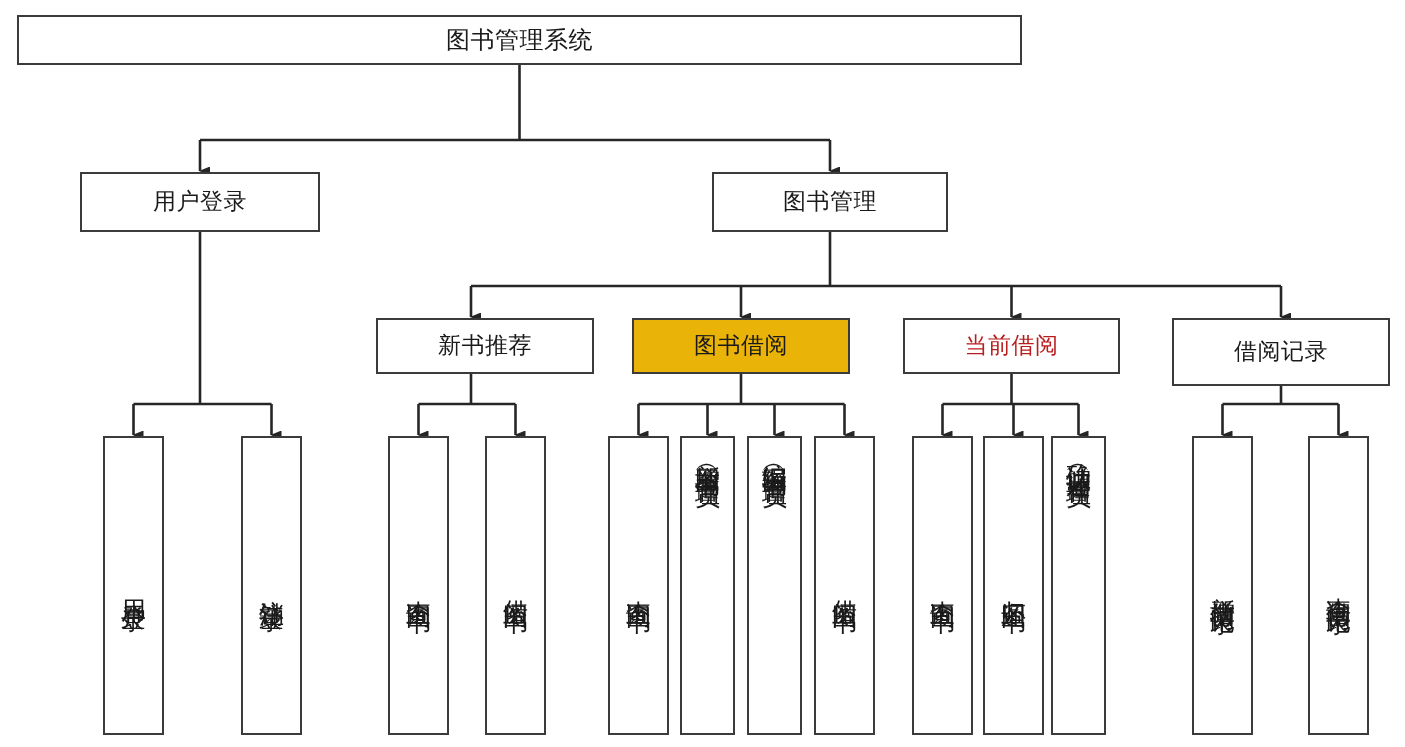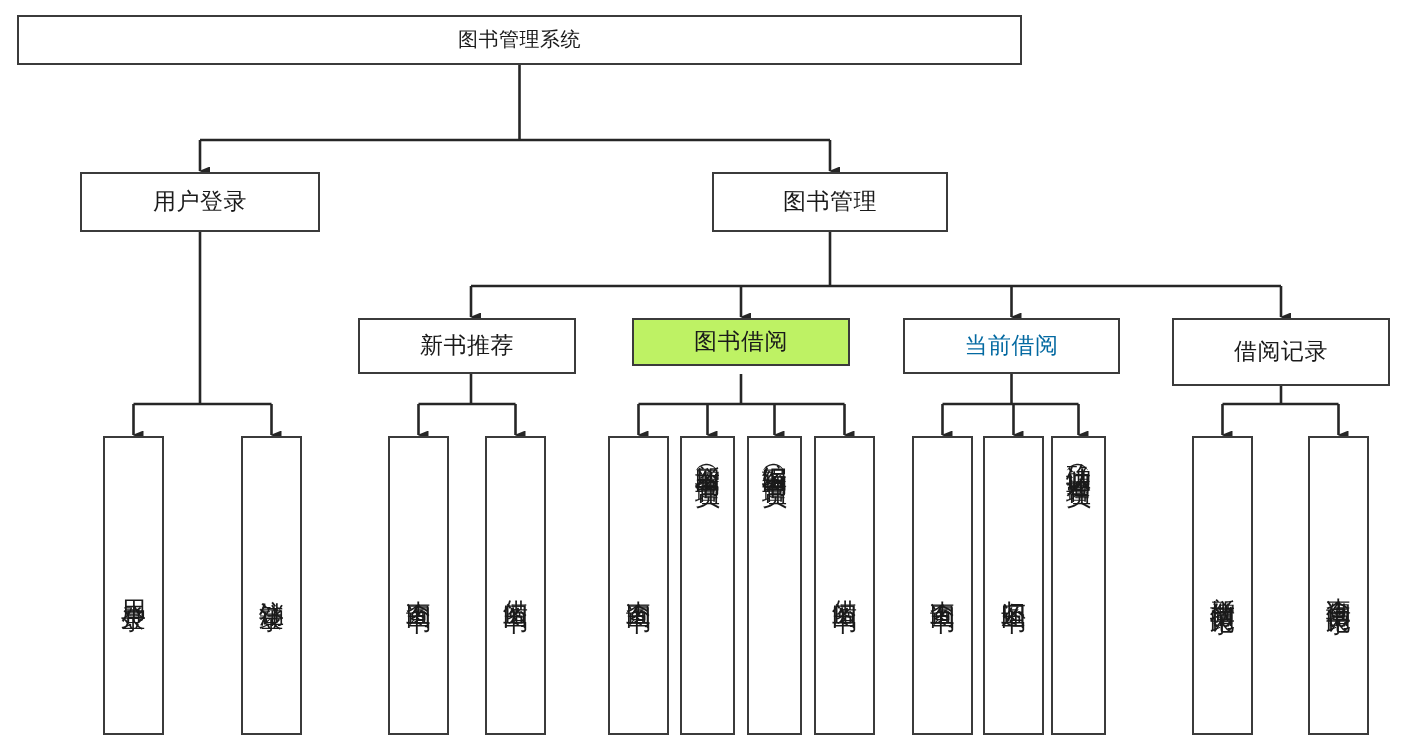--- a/index.html
+++ b/index.html
@@ -39,21 +39,21 @@
     display: block;
     text-align: center;
     line-height: 1.18;
     letter-spacing: 0.5px;
   }
   
   .node.horiz .label {
     writing-mode: horizontal-tb;
     font-size: 23px;
   }
-  .node.root .label { font-size: 20px; font-family: Liberation Serif, serif; }
+  .node.root .label { font-size: 24px; font-family: Liberation Serif, serif; }
   
   .node.vert {
     align-items: flex-start;
     justify-content: center;
     padding-top: 6px;
   }
   .node.vert .label {
     writing-mode: vertical-rl;
     text-orientation: upright;
     font-size: 25px;
@@ -120,27 +120,27 @@
   <div id="nodes-layer">
       <div class="node horiz root" style="left: 17px; top: 15px; width: 1005px; height: 50px; border-color: rgb(59, 59, 59); background: rgb(255, 255, 255); color: rgb(26, 26, 26);">
         <span class="label">图书管理系统</span>
       </div>
       <div class="node horiz" style="left: 80px; top: 172px; width: 240px; height: 60px; border-color: rgb(59, 59, 59); background: rgb(255, 255, 255); color: rgb(26, 26, 26);">
         <span class="label">用户登录</span>
       </div>
       <div class="node horiz" style="left: 712px; top: 172px; width: 236px; height: 60px; border-color: rgb(59, 59, 59); background: rgb(255, 255, 255); color: rgb(26, 26, 26);">
         <span class="label">图书管理</span>
       </div>
-      <div class="node horiz" style="left: 358px; top: 318px; width: 218px; height: 56px; border-color: rgb(59, 59, 59); background: rgb(255, 255, 255); color: rgb(26, 26, 26);">
+      <div class="node horiz" style="left: 376px; top: 318px; width: 218px; height: 56px; border-color: rgb(59, 59, 59); background: rgb(255, 255, 255); color: rgb(26, 26, 26);">
         <span class="label">新书推荐</span>
       </div>
-      <div class="node horiz" style="left: 632px; top: 318px; width: 218px; height: 48px; border-color: rgb(59, 59, 59); background: #bef264; color: rgb(26, 26, 26);">
+      <div class="node horiz" style="left: 632px; top: 318px; width: 218px; height: 56px; border-color: rgb(59, 59, 59); background: #eab308; color: rgb(26, 26, 26);">
         <span class="label">图书借阅</span>
       </div>
-      <div class="node horiz" style="left: 903px; top: 318px; width: 217px; height: 56px; border-color: rgb(59, 59, 59); background: rgb(255, 255, 255); color: #0369a1;">
+      <div class="node horiz" style="left: 903px; top: 318px; width: 217px; height: 56px; border-color: rgb(59, 59, 59); background: rgb(255, 255, 255); color: #b91c1c;">
         <span class="label">当前借阅</span>
       </div>
       <div class="node horiz" style="left: 1172px; top: 318px; width: 218px; height: 68px; border-color: rgb(59, 59, 59); background: rgb(255, 255, 255); color: rgb(26, 26, 26);">
         <span class="label">借阅记录</span>
       </div>
       <div class="node vert mid" style="left: 103px; top: 436px; width: 61px; height: 299px; border-color: rgb(59, 59, 59); background: rgb(255, 255, 255); color: rgb(26, 26, 26);">
         <span class="label">用户登录</span>
       </div>
       <div class="node vert mid" style="left: 241px; top: 436px; width: 61px; height: 299px; border-color: rgb(59, 59, 59); background: rgb(255, 255, 255); color: rgb(26, 26, 26);">
         <span class="label">注销登录</span>

